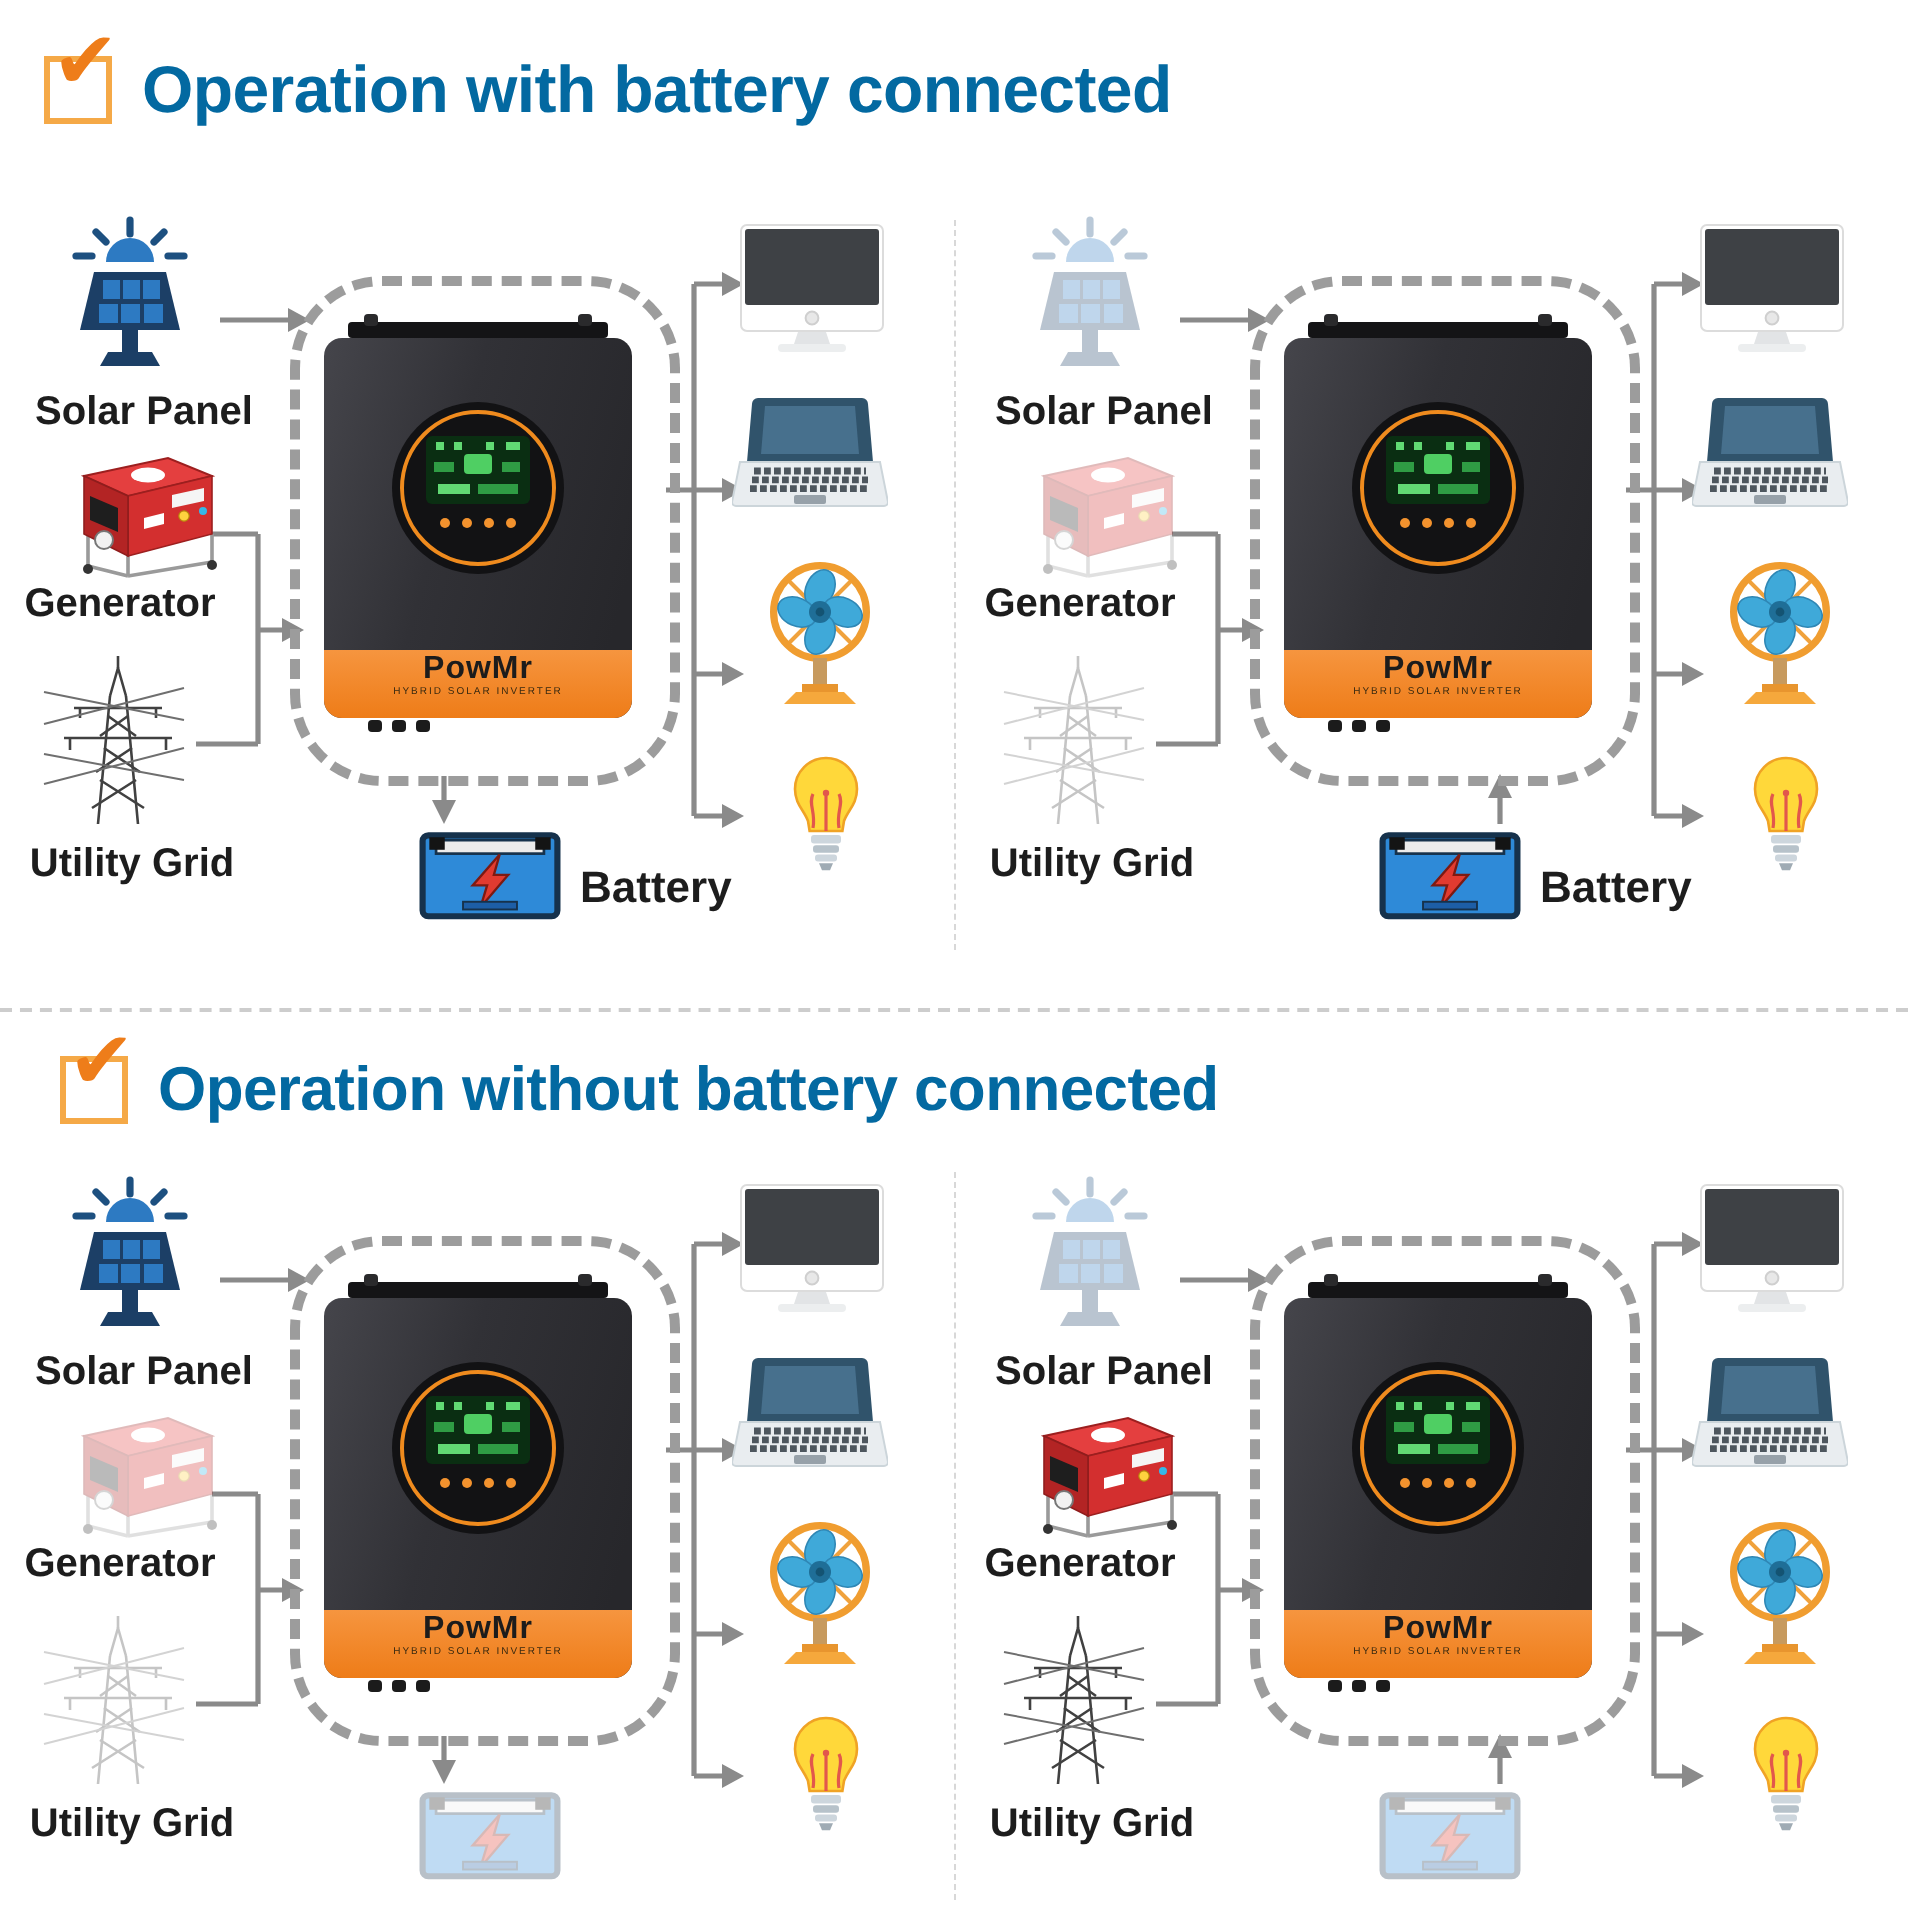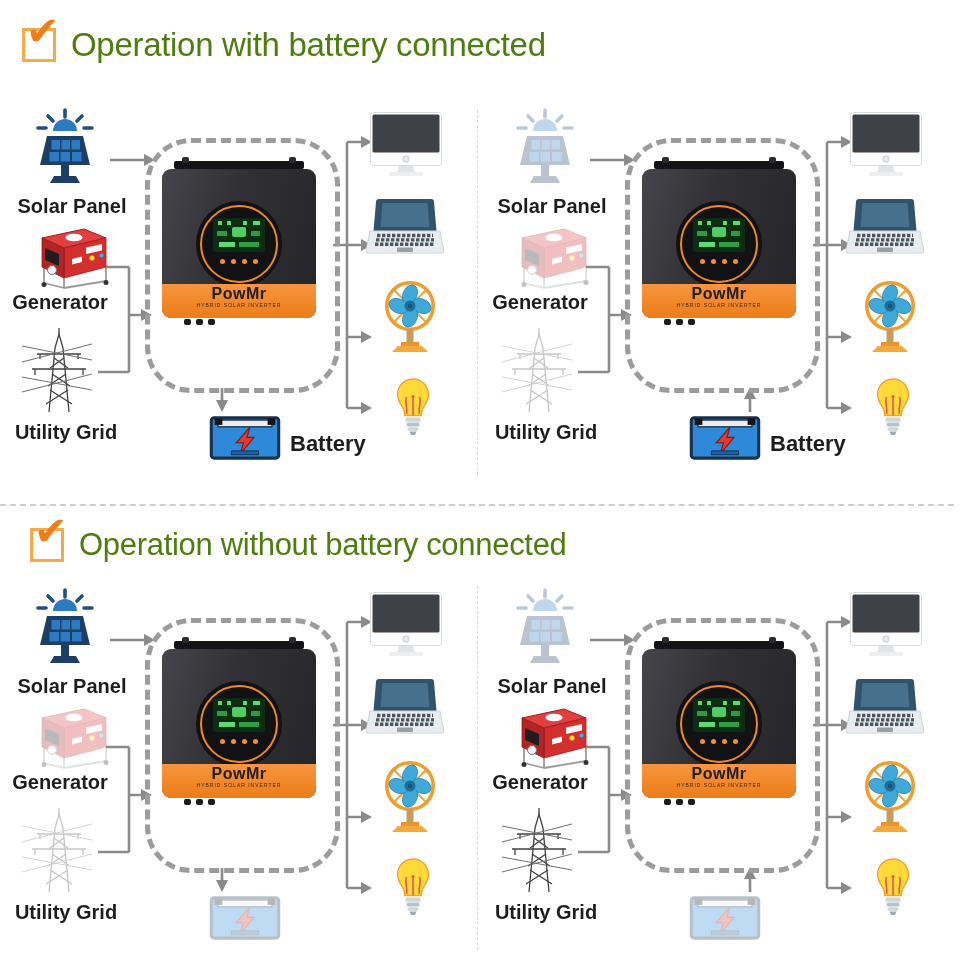--- a/index.html
+++ b/index.html
@@ -2,21 +2,21 @@
 <html><head>
 <meta charset="utf-8">
 <style>
   html,body{margin:0;padding:0;background:#fff;}
   #canvas{position:relative;width:960px;height:960px;background:#ffffff;overflow:hidden;
           font-family:"Liberation Sans","DejaVu Sans",sans-serif;}
   
   .section-header{position:absolute;display:flex;align-items:center;gap:15px;}
   .checkbox{width:28px;height:28px;border:3px solid #f5a947;background:#fff;position:relative;flex:0 0 auto;}
   .checkbox .check{position:absolute;left:1px;top:-20px;font-size:40px;line-height:1;color:#ee7d1a;font-weight:700;}
-  .section-title{color:#4d7c0f;font-weight:400;font-size:33px;letter-spacing:-0.3px;white-space:nowrap;}
+  .section-title{color:#0369a1;font-weight:700;font-size:33px;letter-spacing:-0.3px;white-space:nowrap;}
   #header2 .section-title{font-size:31px;text-align:right;}
   
   .h-divider{position:absolute;left:0;top:504px;width:954px;border-top:2px dashed #cdcdcd;}
   .v-divider{position:absolute;width:0;border-left:1px dashed #d8d8d8;}
   #vdiv1{left:477px;top:110px;height:365px;}
   #vdiv2{left:477px;top:586px;height:364px;}
   
   .quadrant{position:absolute;width:480px;height:400px;}
   .icon{position:absolute;}
   .faded{opacity:0.3;}
@@ -30,21 +30,21 @@
   .battery{left:208px;top:314px;width:74px;height:52px;}
   .battery-label{left:290px;top:336px;width:110px;text-align:left;font-size:22px;}
   .monitor{left:369px;top:16px;width:74px;height:66px;}
   .laptop{left:366px;top:102px;width:78px;height:66px;}
   .fan{left:384px;top:185px;width:52px;height:74px;}
   .bulb{left:393px;top:282px;width:40px;height:60px;}
   .connectors{position:absolute;left:0;top:0;}
   .dashed-border{position:absolute;left:145px;top:43px;width:185px;height:245px;
                  border:5px dashed #9c9c9c;border-radius:46px;}
   
-  .inverter{position:absolute;left:162px;top:66px;width:154px;height:157px;}
+  .inverter{position:absolute;left:162px;top:66px;width:154px;height:198px;}
   .rail{position:absolute;left:8%;top:0;width:84%;height:8px;background:#141416;border-radius:2px;}
   .rail:before,.rail:after{content:"";position:absolute;top:-4px;width:7px;height:6px;background:#2a2a2c;border-radius:2px;}
   .rail:before{left:8px;} .rail:after{right:8px;}
   .inv-body{position:absolute;left:0;top:8px;right:0;bottom:0;border-radius:9px;
             background:linear-gradient(105deg,#45454b,#313136 40%,#27272b 90%);}
   .lcd{position:absolute;left:34px;top:32px;width:86px;height:86px;border-radius:50%;background:#121214;}
   .lcd-ring{position:absolute;left:4px;top:4px;right:4px;bottom:4px;border:2.5px solid #ef8b1e;border-radius:50%;}
   .lcd-screen{position:absolute;left:17px;top:17px;width:52px;height:34px;background:#0a2e12;border-radius:3px;overflow:hidden;}
   .px{position:absolute;background:#61d973;}
   .lcd-btns{position:absolute;left:0;top:58px;width:100%;display:flex;justify-content:center;gap:6px;}

